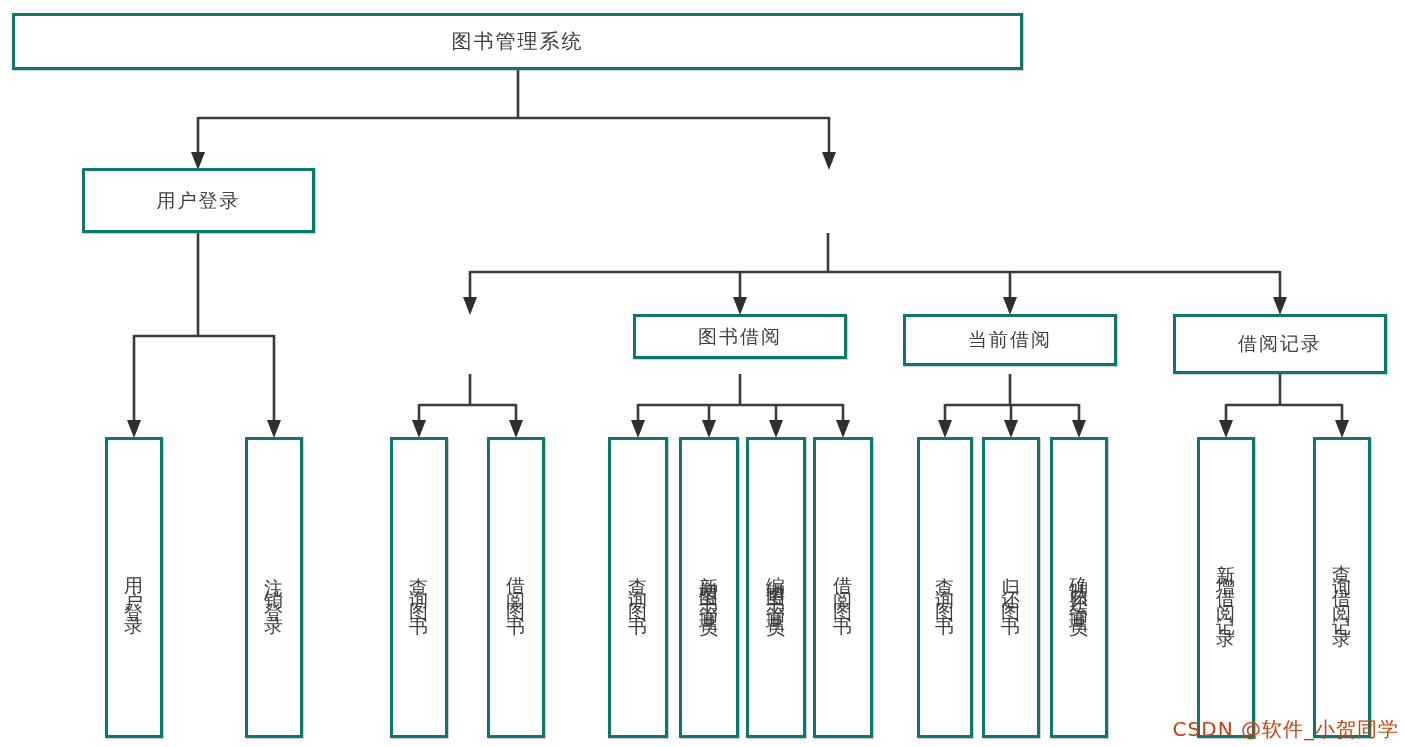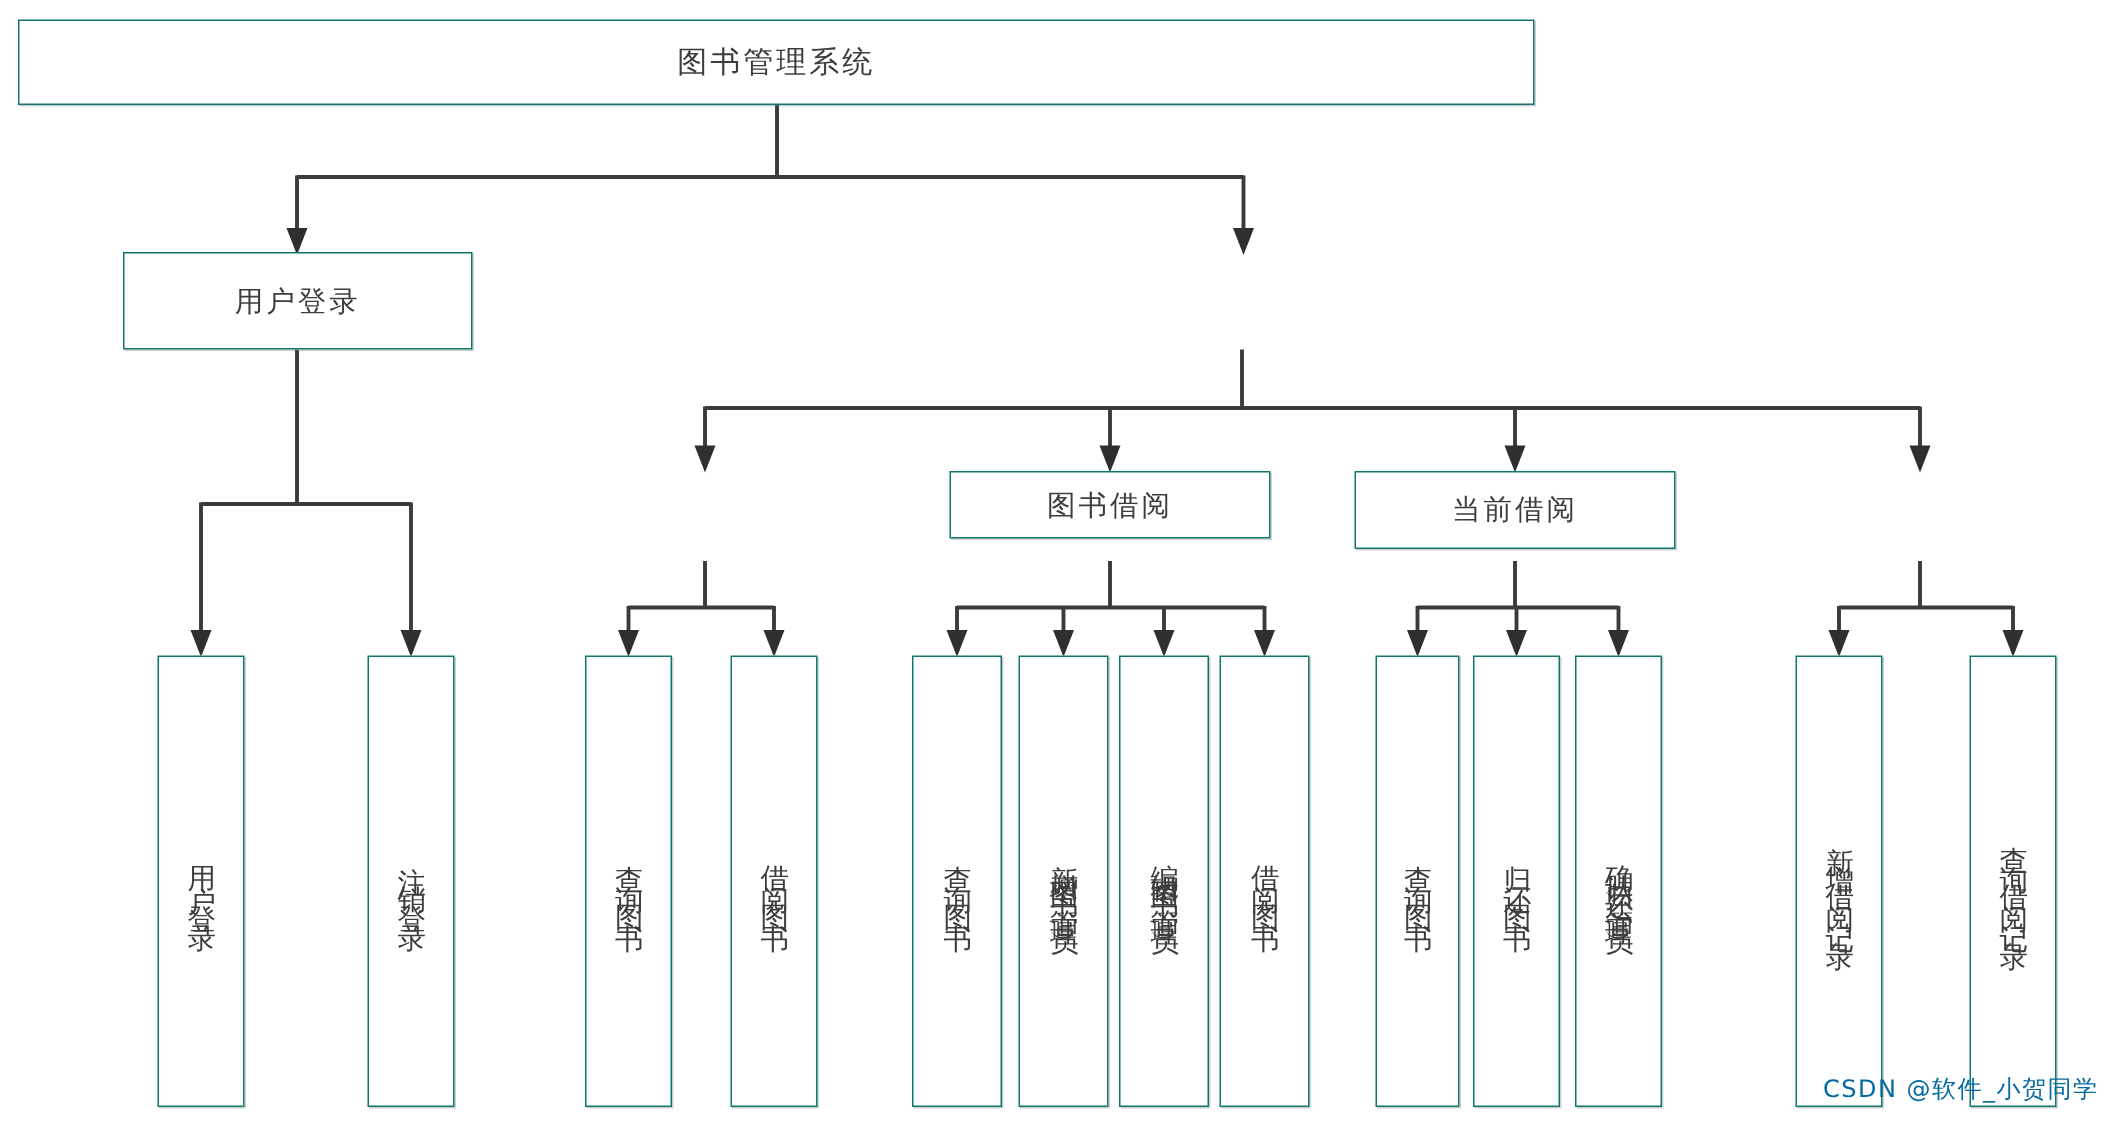--- a/index.html
+++ b/index.html
@@ -15,21 +15,21 @@
   }
   .connectors {
     position: absolute;
     left: 0; top: 0;
     width: 1405px; height: 747px;
     z-index: 1;
   }
   .box {
     position: absolute;
     background: #ffffff;
-    border: 1px solid #0f766e;
+    border: 3px solid #0f766e;
     display: flex;
     align-items: center;
     justify-content: center;
     z-index: 2;
     box-shadow: 1px 1px 0 rgba(120,120,120,0.35);
   }
   .h-label {
     font-size: 19px;
     letter-spacing: 2px;
     white-space: nowrap;
@@ -40,22 +40,22 @@
     text-orientation: mixed;
     font-size: 19px;
     letter-spacing: 13px;
     line-height: 1;
   }
   .leaf .v-label.dense { letter-spacing: 6px; }
   .watermark {
     position: absolute;
     right: 6px;
     top: 716px;
-    font-size: 16px;
-    color: #0369a1;
+    font-size: 20px;
+    color: #c2410c;
     letter-spacing: 1px;
     z-index: 3;
     white-space: nowrap;
   }
 </style>
 </head>
 <body>
 
 <div class="canvas">
 
@@ -132,20 +132,23 @@
   <div class="box" style="left:82px; top:168px; width:233px; height:65px">
     <span class="h-label">用户登录</span>
   </div>
 
   <div class="box" style="left:633px; top:314px; width:214px; height:45px">
     <span class="h-label">图书借阅</span>
   </div>
   <div class="box" style="left:903px; top:314px; width:214px; height:52px">
     <span class="h-label">当前借阅</span>
   </div>
+  <div class="box" style="left:1173px; top:314px; width:214px; height:60px">
+    <span class="h-label">借阅记录</span>
+  </div>
 
   <div class="box leaf" style="left:105px; top:437px; width:58px; height:301px">
     <span class="v-label">用户登录</span>
   </div>
   <div class="box leaf" style="left:245px; top:437px; width:58px; height:301px">
     <span class="v-label">注销登录</span>
   </div>
 
   <div class="box leaf" style="left:390px; top:437px; width:58px; height:301px">
     <span class="v-label">查询图书</span>

